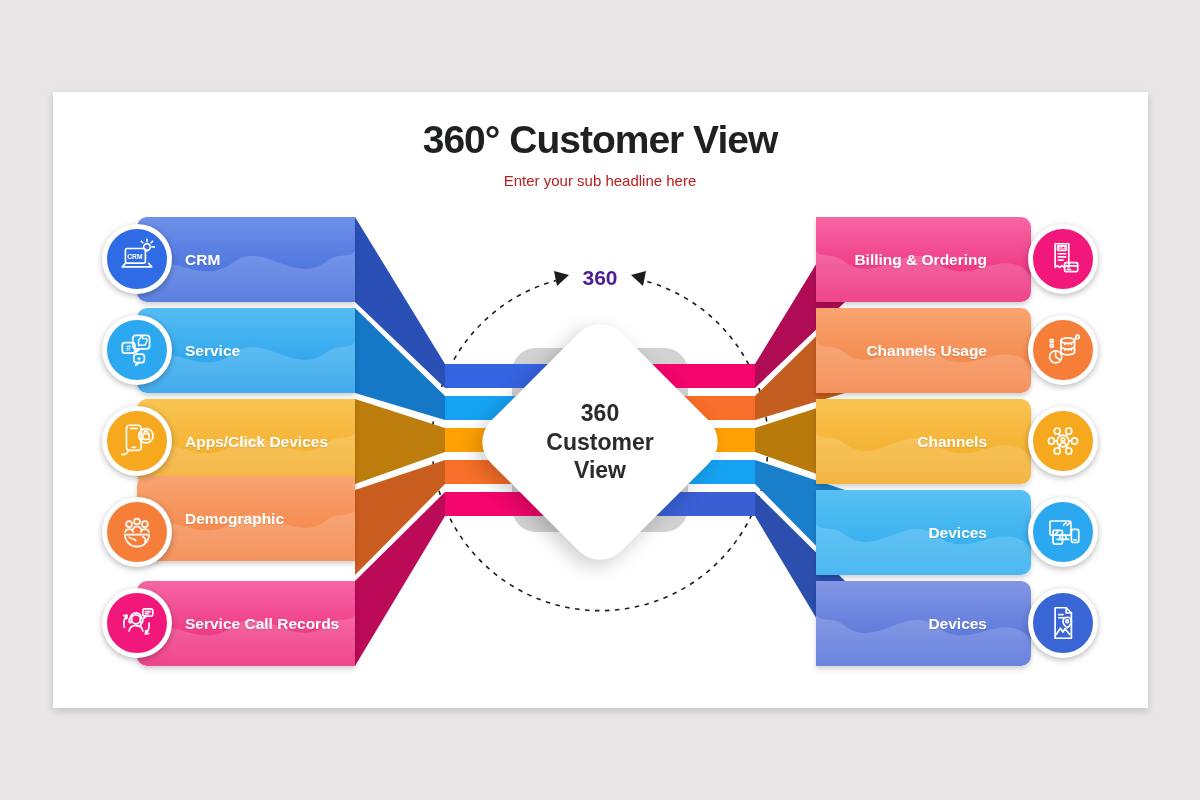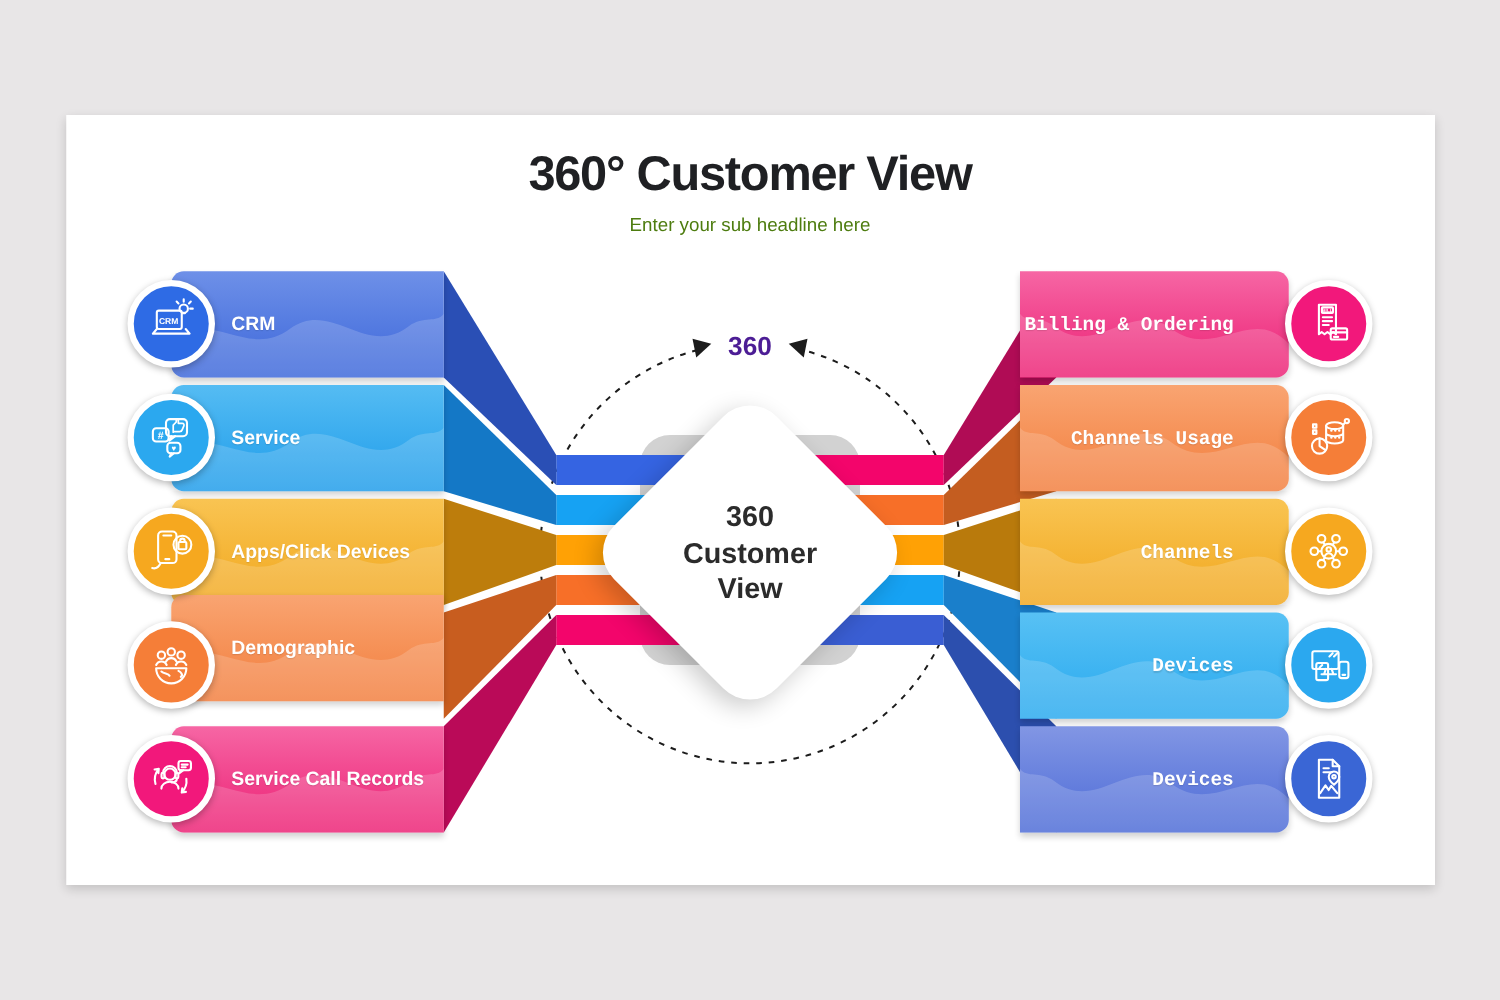--- a/index.html
+++ b/index.html
@@ -12,35 +12,35 @@
     position:absolute;left:53px;top:92px;width:1095px;height:616px;
     background:#ffffff;box-shadow:0 3px 8px rgba(0,0,0,.16);
   }
   
   .title{
     position:absolute;left:0;top:118px;width:1200px;text-align:center;
     font-size:39px;font-weight:700;letter-spacing:-1px;color:#1f2023;z-index:6;
   }
   .subtitle{
     position:absolute;left:0;top:172px;width:1200px;text-align:center;
-    font-size:15px;color:#4d7c0f;z-index:6;
+    font-size:15px;color:#b91c1c;z-index:6;
   }
   .degree-label{
     position:absolute;left:560px;top:266px;width:80px;text-align:center;
     font-size:21px;font-weight:bold;color:#4c1d95;z-index:6;
   }
   
   svg.diagram{position:absolute;left:0;top:0;z-index:1;}
   
   .bar{
     position:absolute;height:85px;z-index:2;
     box-shadow:0 3px 5px rgba(0,0,0,.18);
   }
   .bar.left{left:137px;width:218px;border-radius:10px 0 0 10px;}
-  .bar.right{left:816px;width:215px;border-radius:0 10px 10px 0;font-family:Liberation Mono, monospace;}
+  .bar.right{left:816px;width:215px;border-radius:0 10px 10px 0;}
   .wave{position:absolute;left:0;top:0;width:100%;height:100%;}
   .bar.right .wave{transform:scaleX(-1);}
   .bar-label{
     position:absolute;top:50%;transform:translateY(-50%);
     color:#fff;font-size:15.5px;font-weight:bold;white-space:nowrap;
     text-shadow:0 1px 1px rgba(0,0,0,.12);
   }
   .bar.left .bar-label{left:48px;}
   .bar.right .bar-label{right:44px;text-align:right;}
   

